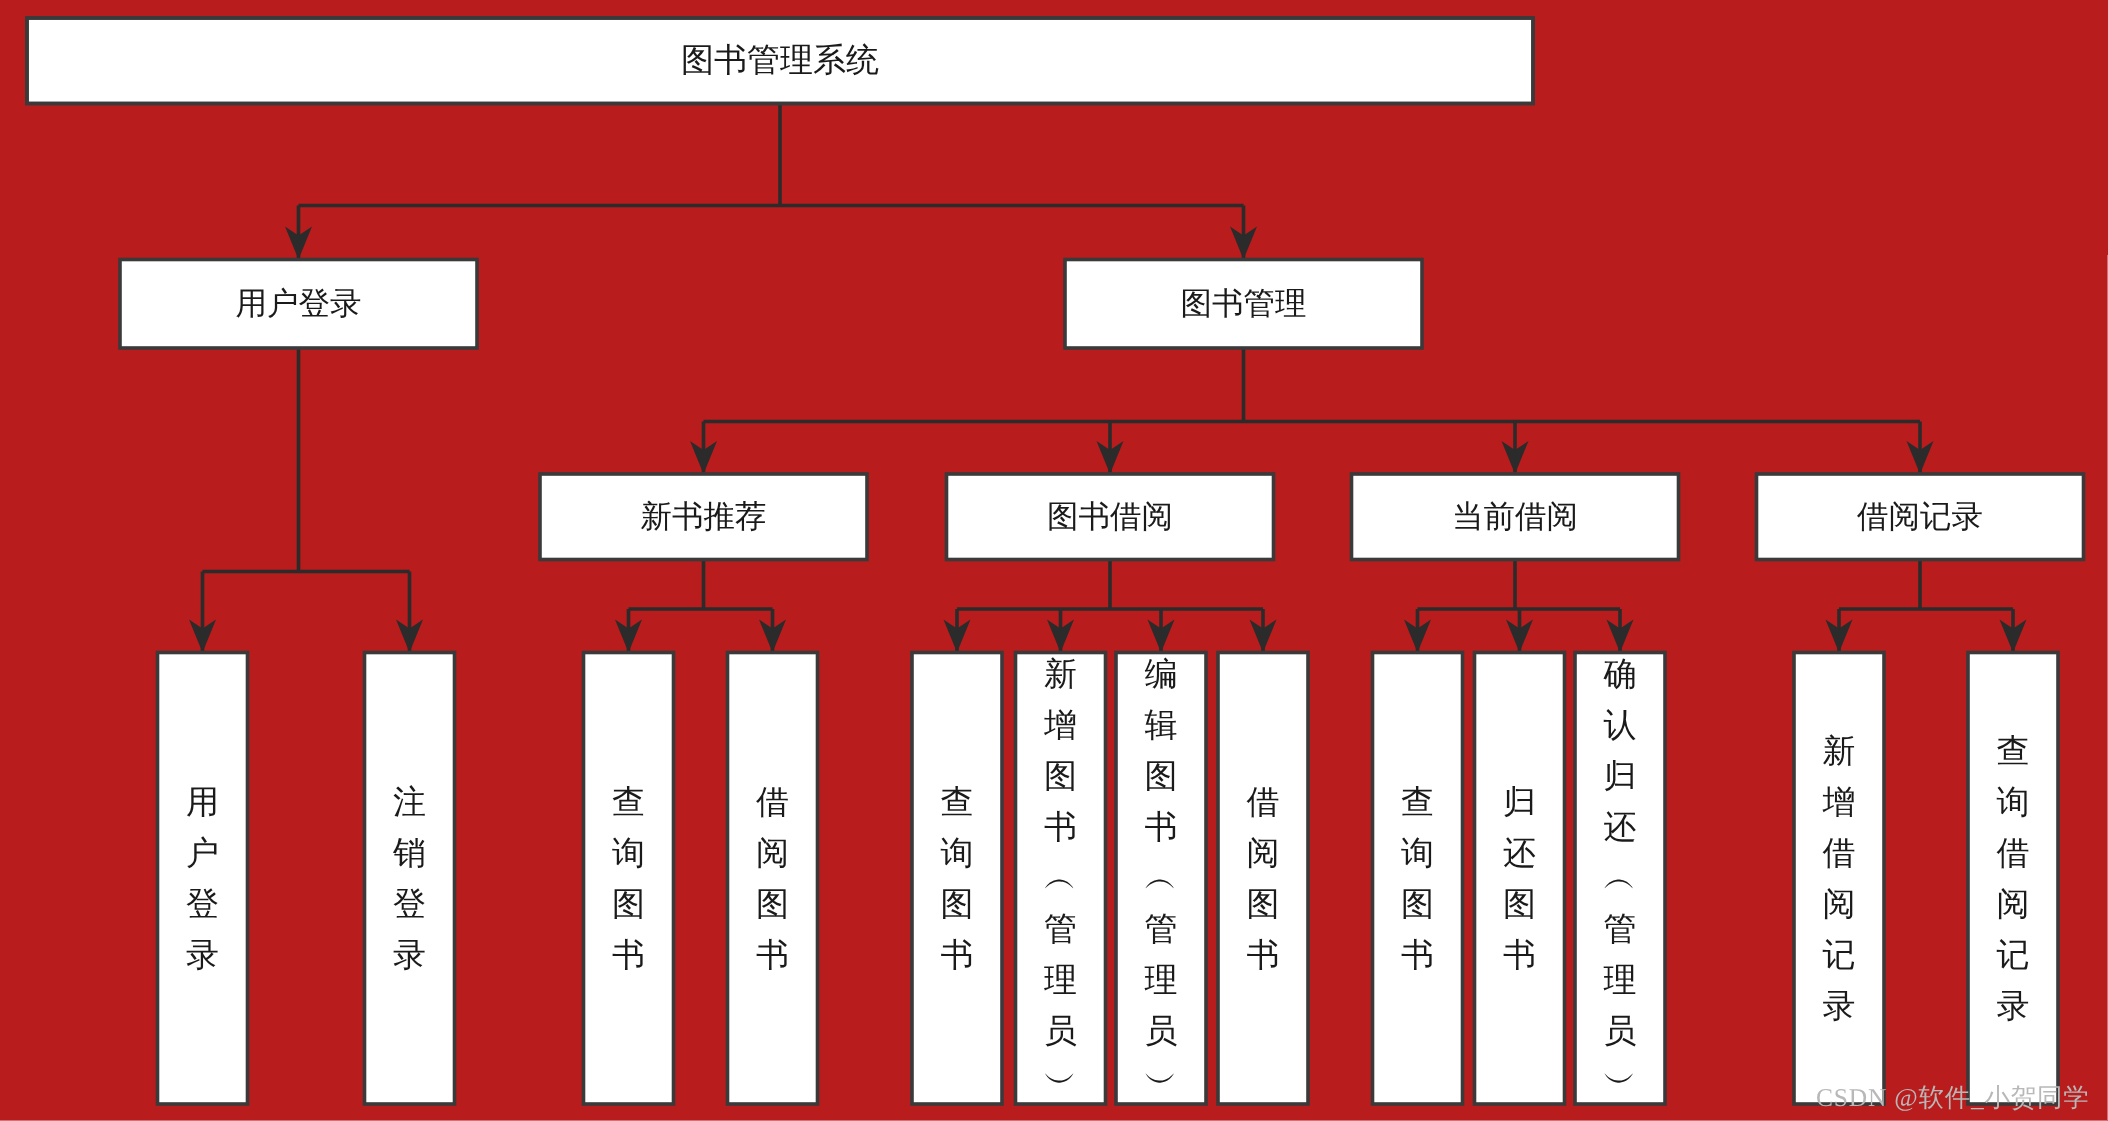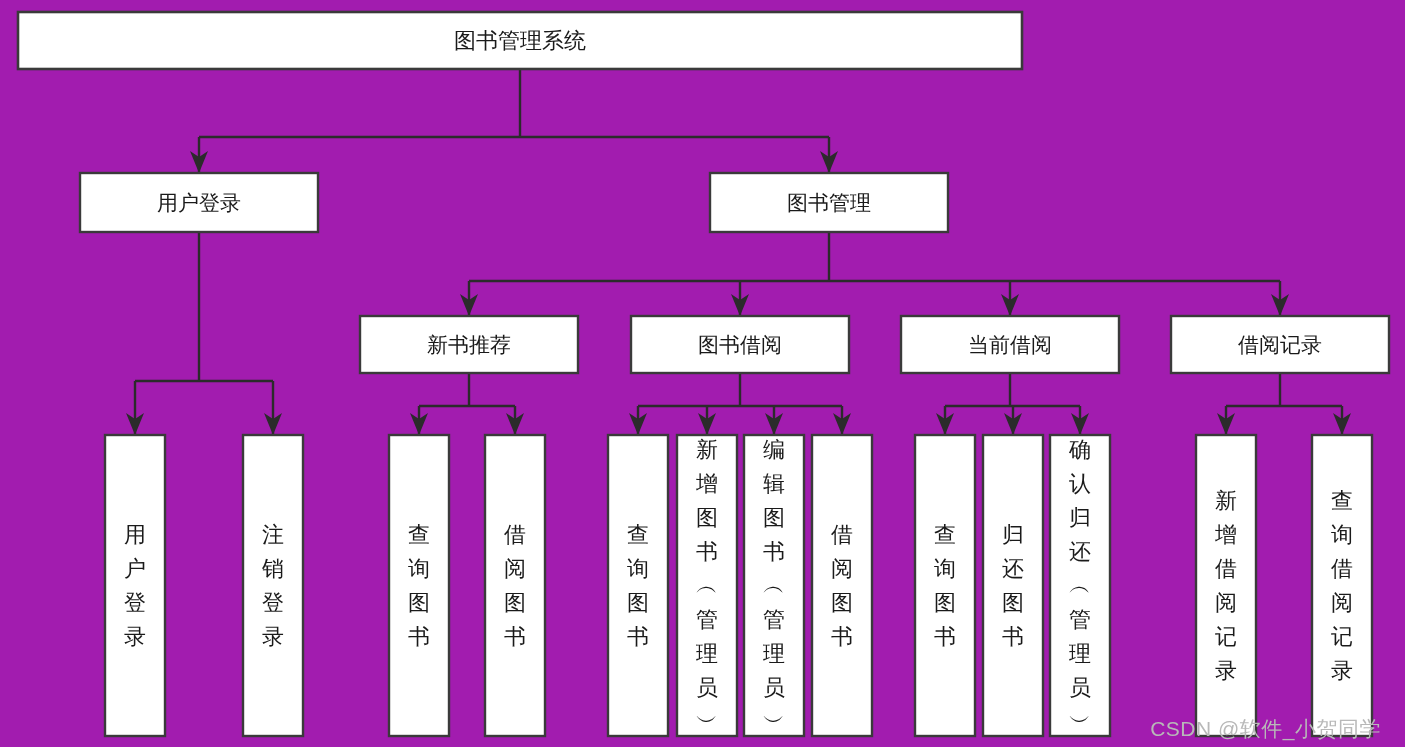--- a/index.html
+++ b/index.html
@@ -10,21 +10,21 @@
   body {
     width: 1405px;
     height: 747px;
     font-family: "DejaVu Sans", "Liberation Sans", sans-serif;
     overflow: hidden;
   }
   #diagram-root {
     position: relative;
     width: 1405px;
     height: 747px;
-    background: #a21caf;
+    background: #b91c1c;
   }
   svg#flow {
     position: absolute;
     left: 0;
     top: 0;
     width: 1405px;
     height: 747px;
   }
   .nodebox {
     fill: #ffffff;
@@ -57,25 +57,25 @@
     font-size: 22px;
   }
   .vlabel {
     fill: #1a1a1a;
     font-family: "DejaVu Sans", "Liberation Sans", sans-serif;
     font-size: 22px;
     text-anchor: middle;
   }
   .watermark {
     position: absolute;
-    right: 24px;
+    right: 12px;
     bottom: 4px;
     color: #b8b8b8;
-    font-size: 21px;
-    font-family: Liberation Sans, sans-serif;
+    font-size: 17px;
+    font-family: Liberation Serif, serif;
     letter-spacing: 0.5px;
     white-space: nowrap;
     pointer-events: none;
   }
 </style>
 </head>
 <body>
 
 <div id="diagram-root">
   <svg id="flow" viewBox="0 0 1405 747">

